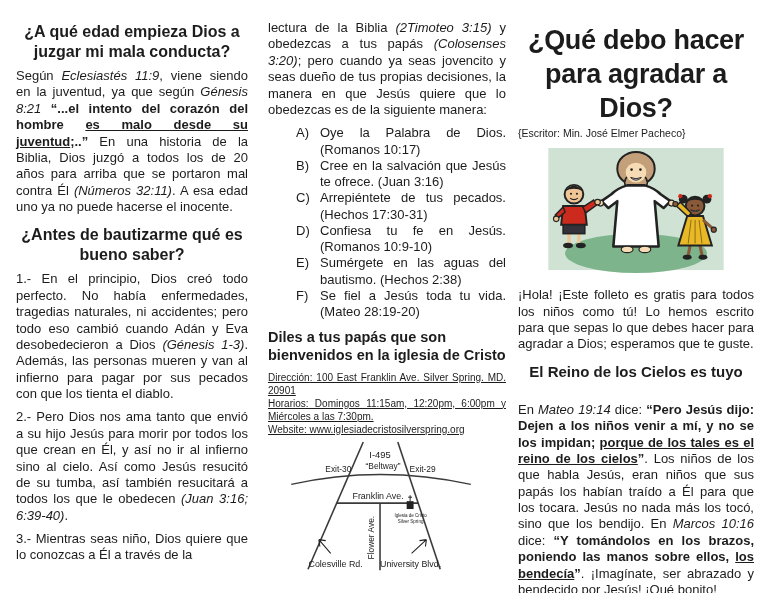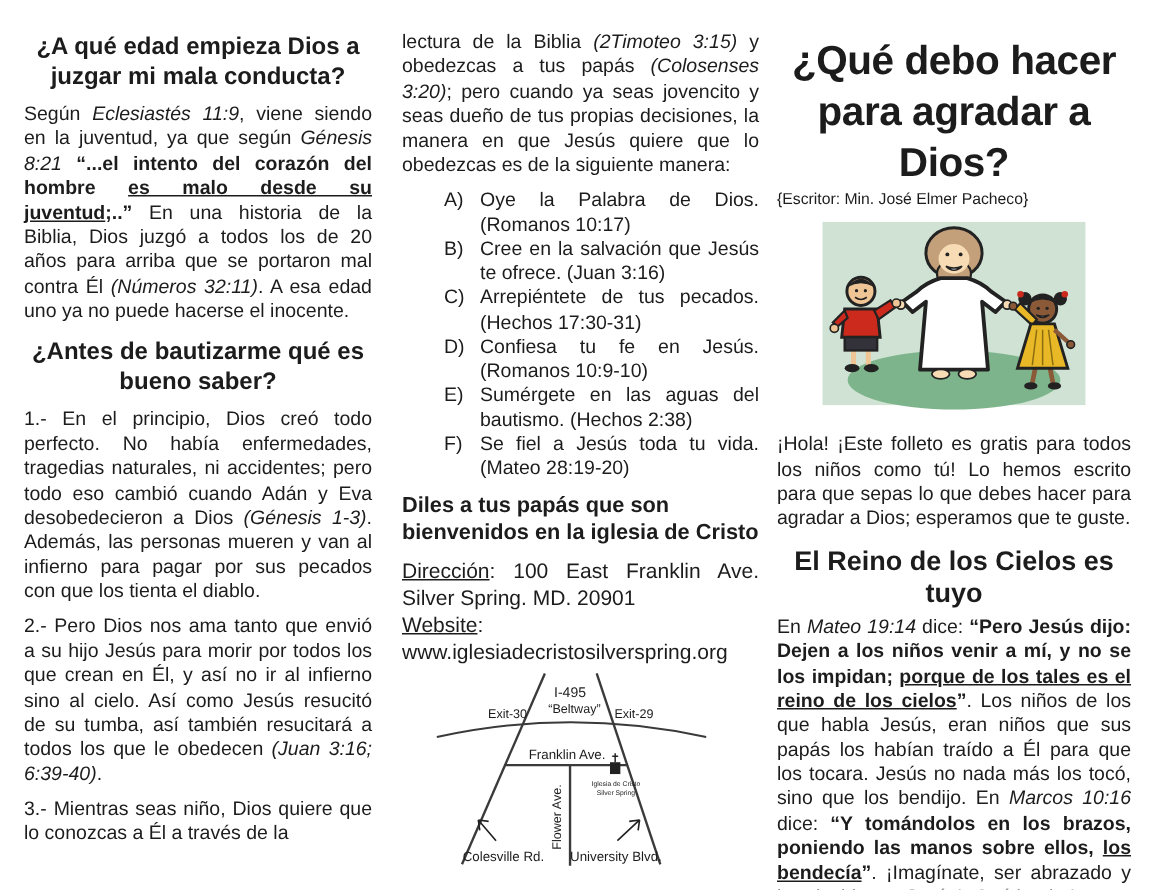--- a/index.html
+++ b/index.html
@@ -12,27 +12,27 @@
   #col-left{left:16px;width:232px;padding-top:10px;}
   #col-mid{left:268px;width:238px;padding-top:8px;}
   #col-right{left:518px;width:236px;padding-top:12px;}
   .h-small{font-size:16px;font-weight:bold;text-align:center;line-height:1.22;margin:0 0 7px 0;}
   .body-p{font-size:13px;line-height:1.26;text-align:justify;margin:0 0 7px 0;}
   .steps{margin:0 0 8px 0;}
   .step{display:flex;font-size:13px;line-height:1.25;}
   .step-letter{width:24px;margin-left:28px;flex:none;}
   .step-text{flex:1;text-align:justify;}
   .invite-h{font-size:14.5px;font-weight:bold;line-height:1.25;margin:2px 0 6px 0;}
-  .contact{font-size:14px;line-height:1.3;text-align:justify;}
+  .contact{font-size:10px;line-height:1.3;text-align:justify;text-decoration:underline;}
   .contact .line{margin:0;}
   .map-wrap{margin:2px 0 0 14px;}
   .title{font-size:27px;font-weight:bold;text-align:center;line-height:1.25;letter-spacing:-0.3px;margin:0 0 2px 0;}
   .byline{font-size:10.5px;margin:0 0 6px 0;}
   .illus-wrap{text-align:center;margin:0 0 8px 0;}
-  .kingdom-h{font-size:18px;font-weight:bold;text-align:center;margin:10px 0 4px 0;}
+  .kingdom-h{font-size:15px;font-weight:bold;text-align:center;margin:10px 0 22px 0;}
   svg text{font-family:"Liberation Sans",sans-serif;fill:#1c1c1c;}
 </style>
 </head>
 <body>
 
 <div class="col" id="col-left">
   <h2 class="h-small">¿A qué edad empieza Dios a juzgar mi mala conducta?</h2>
   <p class="body-p"><span>Según </span><span style="font-style: italic;">Eclesiastés 11:9</span><span>, viene siendo en la juventud, ya que según </span><span style="font-style: italic;">Génesis 8:21</span><span style="font-weight: bold;"> “...el intento del corazón del hombre </span><span style="font-weight: bold; text-decoration: underline;">es malo desde su juventud</span><span style="font-weight: bold;">;..”</span><span> En una historia de la Biblia, Dios juzgó a todos los de 20 años para arriba que se portaron mal contra Él </span><span style="font-style: italic;">(Números 32:11)</span><span>. A esa edad uno ya no puede hacerse el inocente.</span></p>
   <h2 class="h-small" style="margin-top:10px;">¿Antes de bautizarme qué es bueno saber?</h2>
   <p class="body-p"><span>1.- En el principio, Dios creó todo perfecto. No había enfermedades, tragedias naturales, ni accidentes; pero todo eso cambió cuando Adán y Eva desobedecieron a Dios </span><span style="font-style: italic;">(Génesis 1-3)</span><span>. Además, las personas mueren y van al infierno para pagar por sus pecados con que los tienta el diablo.</span></p>
@@ -67,20 +67,21 @@
     <div class="step">
       <span class="step-letter">F)</span>
       <span class="step-text">Se fiel a Jesús toda tu vida. (Mateo 28:19-20)</span>
     </div>
   </div>
 
   <h3 class="invite-h">Diles a tus papás que son bienvenidos en la iglesia de Cristo</h3>
 
   <div class="contact">
     <p class="line"><span style="text-decoration: underline;">Dirección</span><span>: 100 East Franklin Ave. Silver Spring. MD. 20901</span></p>
+    <p class="line"><span style="text-decoration: underline;">Horarios</span><span>: Domingos 11:15am, 12:20pm, 6:00pm y Miércoles a las 7:30pm.</span></p>
     <p class="line"><span style="text-decoration: underline;">Website</span><span>: www.iglesiadecristosilverspring.org</span></p>
   </div>
 
   <div class="map-wrap">
     <svg width="200" height="148" viewBox="0 0 200 150">
 
       <g stroke="#3a3a3a" stroke-width="1.6" fill="none">
         <line x1="81" y1="4" x2="25" y2="133"></line>
         <line x1="116" y1="4" x2="159" y2="133"></line>
         <path d="M 8,47 Q 98,27 190,47" stroke-width="1.4"></path>

